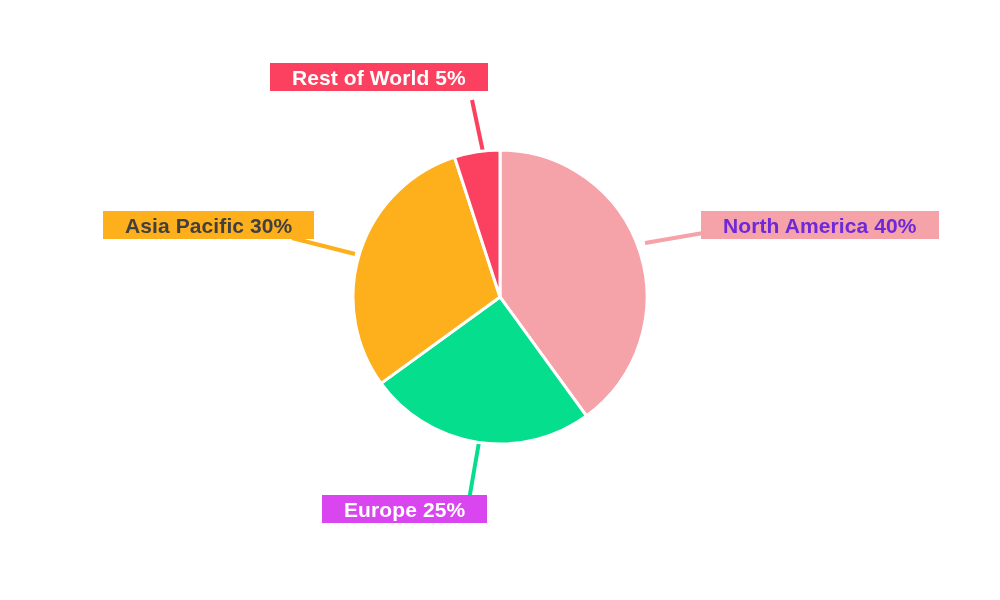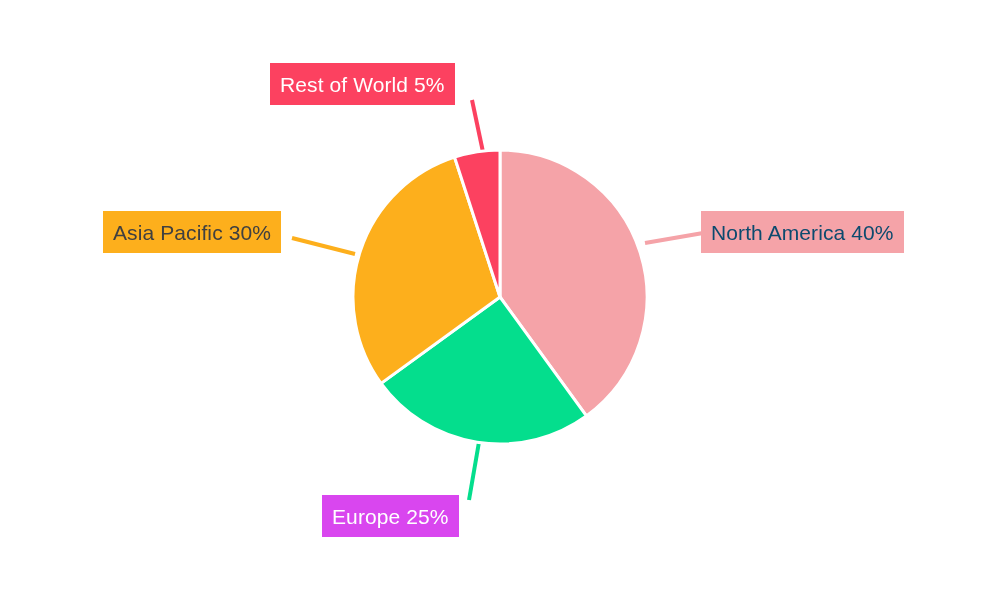--- a/index.html
+++ b/index.html
@@ -31,22 +31,23 @@
     display: flex;
     align-items: center;
     justify-content: center;
     color: #ffffff;
     font-family: "Liberation Sans", sans-serif;
     font-size: 21px;
     line-height: 1;
     letter-spacing: 0.1px;
     white-space: nowrap;
     box-sizing: border-box;
-    padding: 0 10px;
-    height: 42px;
+    padding: 0 22px;
+    height: 28px;
+    font-weight: bold;
   }
   #label-north-america { left: 701px; top: 211px; }
   #label-europe        { left: 322px; top: 495px; }
   #label-asia-pacific  { left: 103px; top: 211px; }
   #label-rest-of-world { left: 270px; top: 63px;  }
 </style>
 </head>
 <body>
 
 <div id="chart-root" style="background: rgb(255, 255, 255);">
@@ -61,21 +62,21 @@
     </g>
 
     <g>
       <path d="M 500 297 L 500.00 150.00 A 147 147 0 0 1 586.40 415.93 Z" fill="#F5A3A8" stroke="#FFFFFF" stroke-width="3" stroke-linejoin="round"></path>
       <path d="M 500 297 L 586.40 415.93 A 147 147 0 0 1 381.07 383.40 Z" fill="#04DE8D" stroke="#FFFFFF" stroke-width="3" stroke-linejoin="round"></path>
       <path d="M 500 297 L 381.07 383.40 A 147 147 0 0 1 454.57 157.19 Z" fill="#FDAF1C" stroke="#FFFFFF" stroke-width="3" stroke-linejoin="round"></path>
       <path d="M 500 297 L 454.57 157.19 A 147 147 0 0 1 500.00 150.00 Z" fill="#FC4160" stroke="#FFFFFF" stroke-width="3" stroke-linejoin="round"></path>
     </g>
   </svg>
 
-  <div class="pie-label" id="label-north-america" style="background: rgb(245, 163, 168); color: #0c4a6e;">
+  <div class="pie-label" id="label-north-america" style="background: rgb(245, 163, 168); color: #6d28d9;">
     <span>North America 40%</span>
   </div>
 
   <div class="pie-label" id="label-europe" style="background: #d946ef; color: rgb(255, 255, 255);">
     <span>Europe 25%</span>
   </div>
 
   <div class="pie-label" id="label-asia-pacific" style="background: rgb(253, 175, 28); color: #404040;">
     <span>Asia Pacific 30%</span>
   </div>

